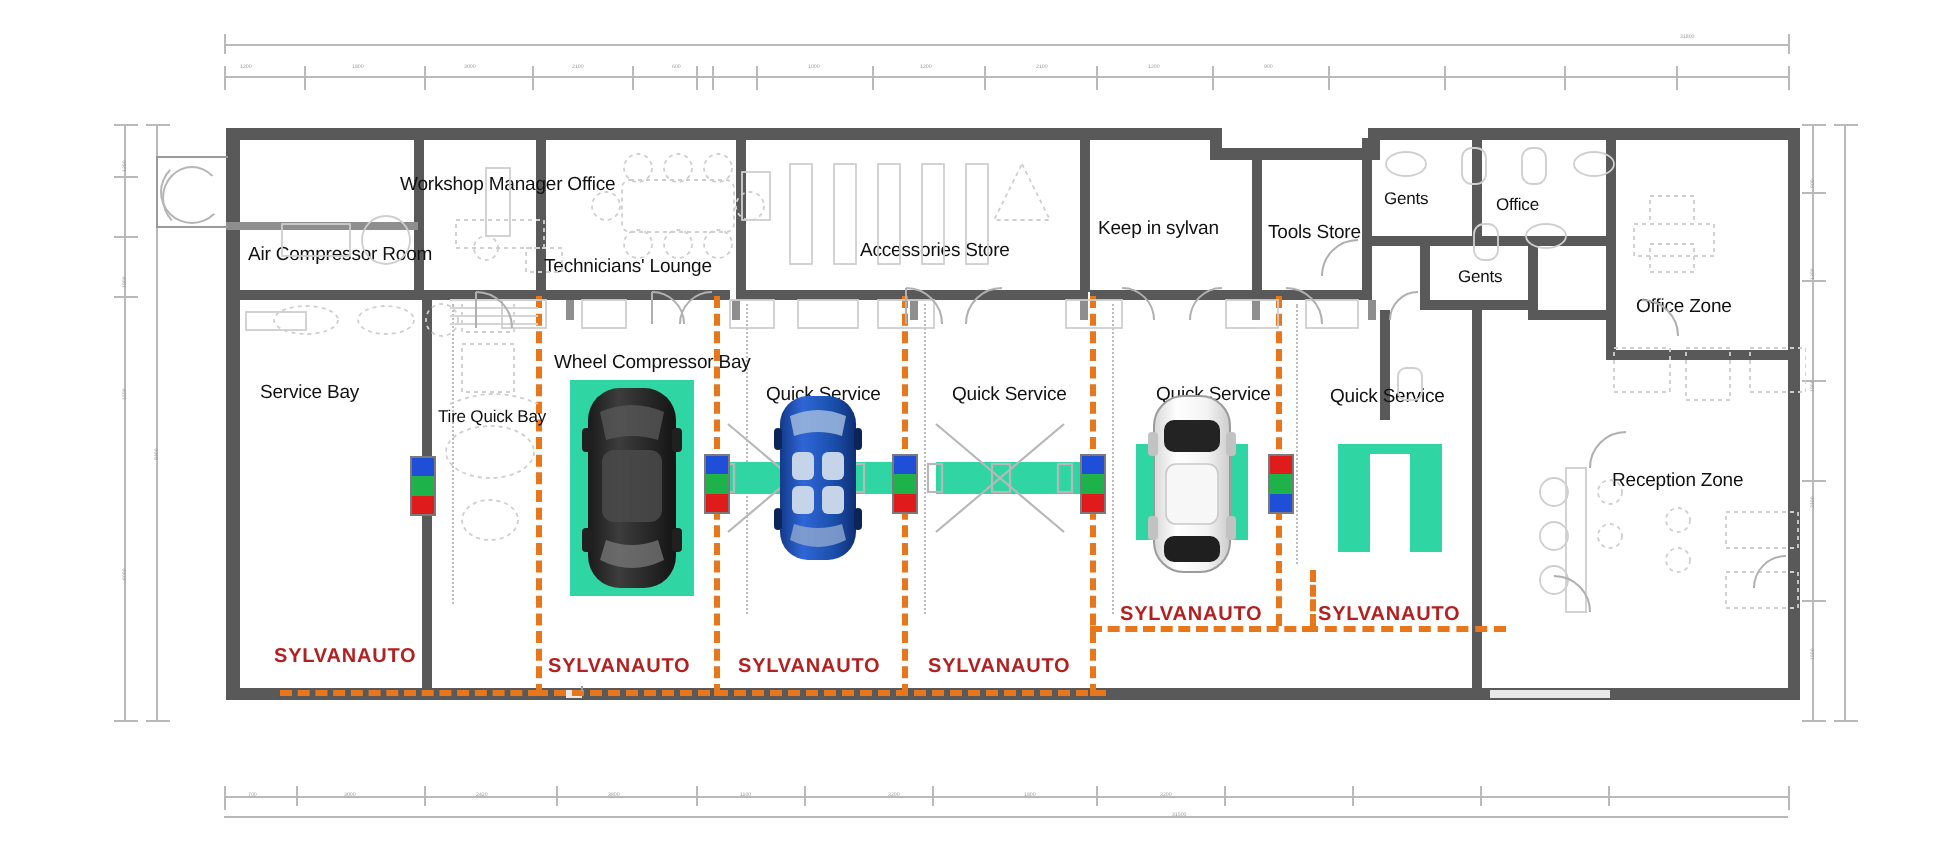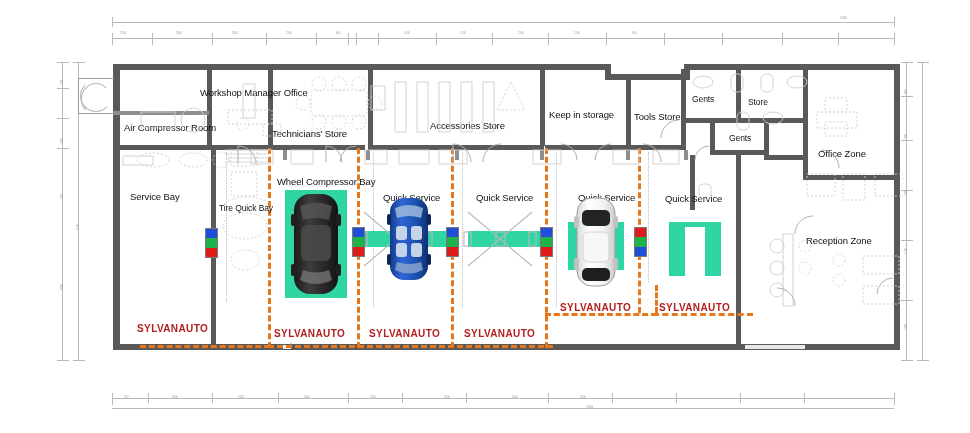--- a/index.html
+++ b/index.html
@@ -274,26 +274,26 @@
     <div class="wall" style="left:736px;top:155px;width:5px;height:190px;"></div>
     <div class="wall" style="left:803px;top:123px;width:5px;height:56px;"></div>
     <div class="wall" style="left:803px;top:175px;width:92px;height:5px;"></div>
     <div class="wall" style="left:764px;top:155px;width:44px;height:5px;"></div>
 
     <div class="wall" style="left:690px;top:155px;width:5px;height:55px;"></div>
   </div>
 
   <div class="lbl" style="left:124px;top:123px;">Air Compressor Room</div>
   <div class="lbl" style="left:200px;top:88px;">Workshop Manager Office</div>
-  <div class="lbl" style="left:272px;top:129px;">Technicians' Store</div>
+  <div class="lbl" style="left:272px;top:129px;">Technicians' Lounge</div>
   <div class="lbl" style="left:430px;top:121px;">Accessories Store</div>
-  <div class="lbl" style="left:549px;top:110px;">Keep in storage</div>
+  <div class="lbl" style="left:549px;top:110px;">Keep in sylvan</div>
   <div class="lbl" style="left:634px;top:112px;">Tools Store</div>
   <div class="lbl lbl-sm" style="left:692px;top:95px;">Gents</div>
-  <div class="lbl lbl-sm" style="left:748px;top:98px;">Store</div>
+  <div class="lbl lbl-sm" style="left:748px;top:98px;">Office</div>
   <div class="lbl lbl-sm" style="left:729px;top:134px;">Gents</div>
   <div class="lbl" style="left:818px;top:149px;">Office Zone</div>
   <div class="lbl" style="left:806px;top:236px;">Reception Zone</div>
 
   <div>
 
     <div class="wall" style="left:211px;top:150px;width:5px;height:195px;"></div>
 
     <div class="wall-lt" style="left:283px;top:150px;width:4px;height:10px;"></div>
     <div class="wall-lt" style="left:366px;top:150px;width:4px;height:10px;"></div>

